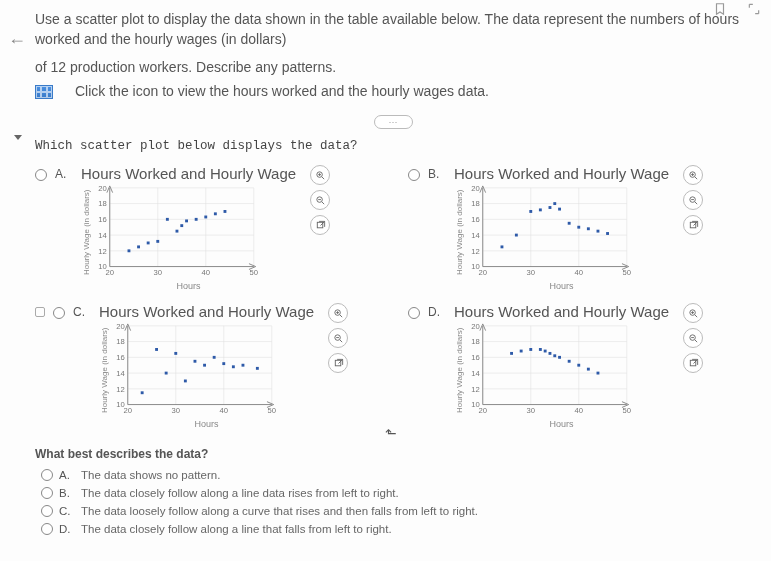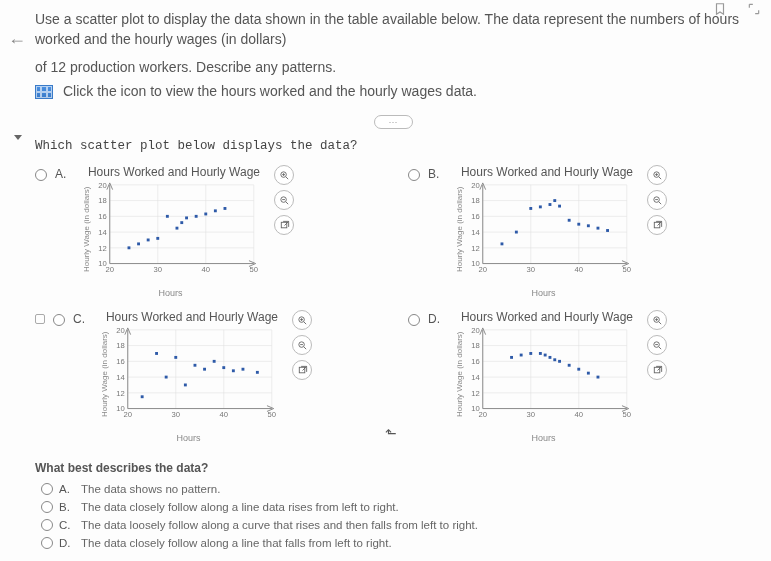--- a/index.html
+++ b/index.html
@@ -3,40 +3,40 @@
 <meta charset="utf-8">
 <style>
 * { box-sizing: border-box; margin: 0; padding: 0; }
 body { font-family: Arial, sans-serif; font-size: 12px; color: #333; background: #fdfdfd; width: 771px; }
 .top-icons { position: absolute; top: 2px; right: 10px; display: flex; gap: 20px; }
 .top-icons svg { width: 14px; height: 14px; stroke: #999; fill: none; stroke-width: 2; }
 .container { padding: 10px 20px 20px 35px; position: relative; }
 .back { position: absolute; left: 8px; top: 28px; color: #888; font-size: 18px; cursor: pointer; }
 .instructions { color: #555; line-height: 1.4; font-size: 14px; }
 .instr-line2 { margin-top: 9px; }
-.view-row { display: flex; align-items: center; gap: 10px; margin-top: 4px; color: #555; }
+.view-row { display: flex; align-items: center; gap: 22px; margin-top: 4px; color: #555; }
 .view-icon { width: 18px; height: 14px; background: linear-gradient(#4a90e2,#3a7bc8); border: 1px solid #3a7bc8; display: grid; grid-template-columns: repeat(3,1fr); grid-template-rows: repeat(2,1fr); }
 .view-icon span { border: 0.5px solid rgba(255,255,255,0.6); }
 .divider-wrap { display:flex; justify-content:center; margin: 14px 0 6px; }
 .pill { border: 1px solid #bbb; border-radius: 10px; padding: 1px 14px; font-size: 9px; color: #999; background:#fff; }
 .ruler { position: absolute; left: 14px; top: 135px; width: 0; height: 0; border-top: 5px solid #666; border-left: 4px solid transparent; border-right: 4px solid transparent; }
 .question { margin: 10px 0 12px; color: #444; font-size: 12.5px; font-family: Liberation Mono, monospace; }
 .options { display: grid; grid-template-columns: 1fr 1fr; gap: 12px 30px; }
 .opt { display: flex; gap: 8px; align-items: flex-start; }
 .radio { width: 12px; height: 12px; border: 1.5px solid #888; border-radius: 50%; margin-top: 4px; flex-shrink: 0; background:#fff; }
 .opt-label { width: 18px; color: #555; margin-top: 2px; font-size: 12px; }
 .chart-box { }
-.chart-title { font-size: 12px; color: #555; text-align: right; margin-bottom: 2px; }
+.chart-title { font-size: 15px; color: #555; text-align: right; margin-bottom: 2px; }
 .chart-area { display: flex; }
 .yaxis-label { writing-mode: vertical-rl; transform: rotate(180deg); font-size: 8px; color: #888; display:flex; align-items:center; justify-content:center; padding: 0 1px; }
 .grid line { stroke: #e0e0e0; stroke-width: 0.6; }
 .axis line { stroke: #888; stroke-width: 1; }
 .pt { fill: #2e5aa8; }
 .ytick, .xtick { font-size: 8px; fill: #777; }
-.xaxis-label { text-align:center; font-size: 9px; color:#888; margin-top: 11px; }
+.xaxis-label { text-align:center; font-size: 9px; color:#888; margin-top: 1px; }
 .btns { display:flex; flex-direction:column; gap:5px; margin-left: 6px; }
 .round-btn { width: 20px; height: 20px; border: 1px solid #bbb; border-radius: 50%; display:flex; align-items:center; justify-content:center; background:#fff; }
 .round-btn svg { width: 11px; height: 11px; }
 .check-pair { display:flex; align-items:center; gap:4px; margin-top:4px; }
 .small-check { width:10px; height:10px; border:1px solid #aaa; border-radius:2px; }
 .q2 { margin: 18px 0 8px; color:#555; font-size:12px;font-weight:bold; }
 .ans-list { display:flex; flex-direction:column; gap:6px; margin-left: 6px; }
 .ans { display:flex; align-items:center; gap:6px; color:#666; font-size:11.5px; }
 .ans .radio { margin-top:0; }
 .ans-letter { width:16px; color:#555; }

